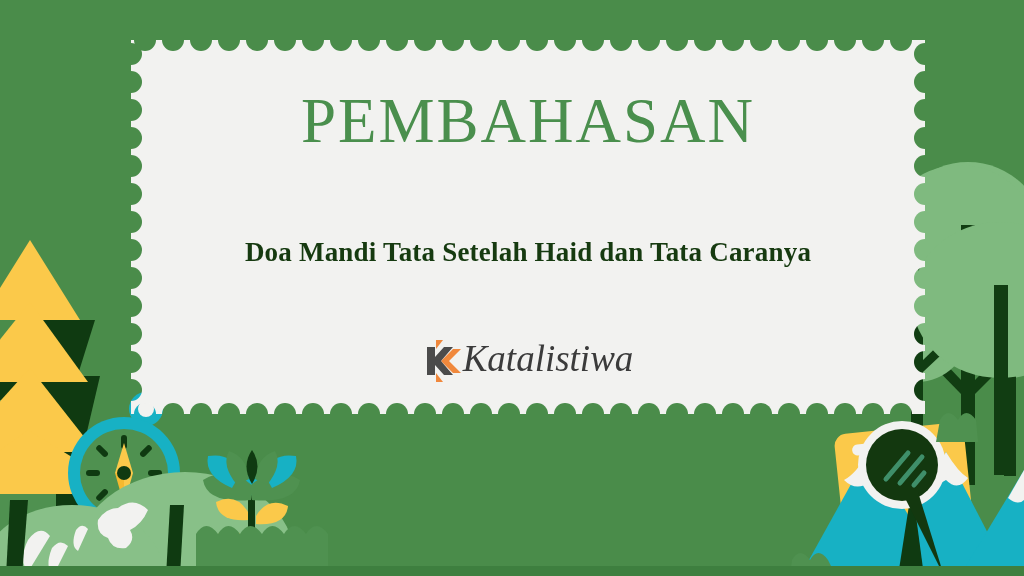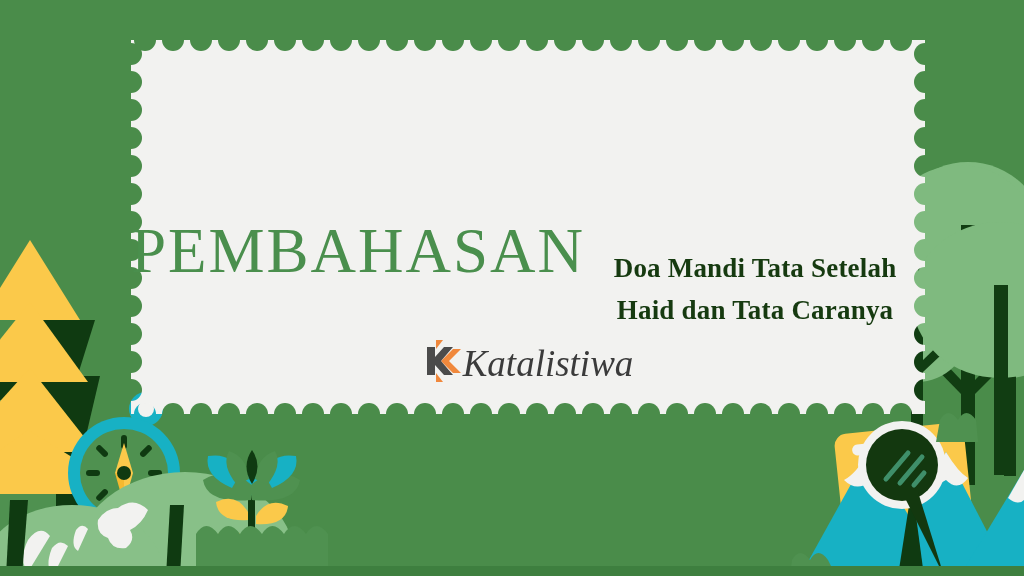--- a/index.html
+++ b/index.html
@@ -15,21 +15,21 @@
   
   .card {
     position:absolute;
     left:131px; top:40px;
     width:794px; height:374px;
     z-index:5;
   }
   .card-svg { position:absolute; inset:0; width:100%; height:100%; }
   .card-inner {
     position:absolute; inset:0;
-    display:flex; flex-direction:row; align-items:center;
+    display:flex; flex-direction:column; align-items:center;
     padding-top:48px;
   }
   .title {
     font-family:"Liberation Serif", serif;
     font-size:63px;
     letter-spacing:2px;
     color:#4a8f4d;
     line-height:1.05;
     font-weight:400;
     text-align:center;
@@ -44,21 +44,21 @@
     font-weight:700;
     font-size:27px;
     line-height:1.55;
     color:#163a10;
     letter-spacing:0.2px;
   }
   .brand {
     position:absolute;
     left:0; right:0;
     top:300px;
-    display:flex; align-items:flex-end; justify-content:center;
+    display:flex; align-items:flex-start; justify-content:center;
   }
   .brand-mark { width:40px; height:42px; display:block; }
   .brand-name {
     font-family:"Liberation Serif", serif;
     font-style:italic;
     font-size:37px;
     color:#3b3b3b;
     letter-spacing:0px;
     line-height:1;
   }

